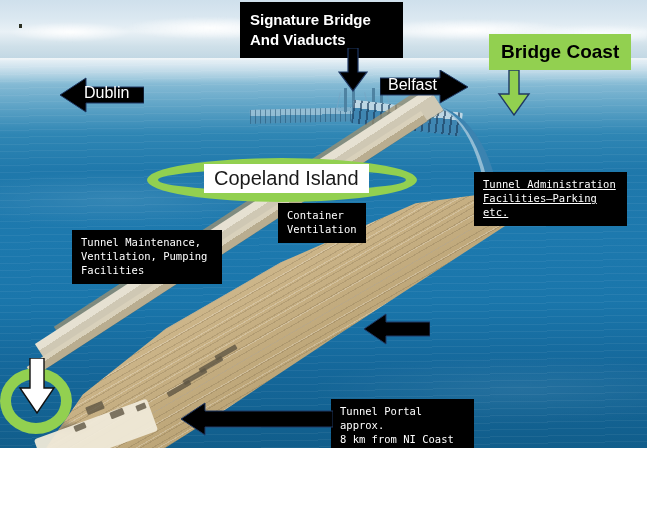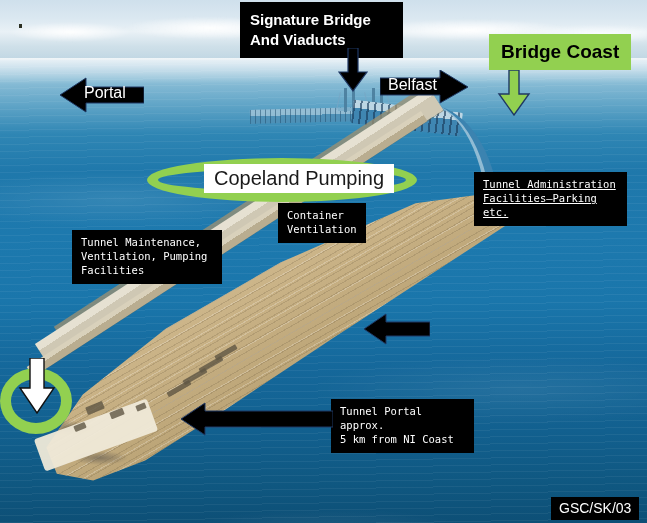--- a/index.html
+++ b/index.html
@@ -1,21 +1,21 @@
 <!DOCTYPE html>
 <html><head>
 <meta charset="utf-8">
 <title>Irish Sea Crossing Concept</title>
 <style>
   html,body{margin:0;padding:0;background:#fff;}
   body{font-family:"Liberation Sans",sans-serif;}
 
   #stage{
     position:relative;
-    width:647px;height:523px;
+    width:647px;height:448px;
     overflow:hidden;
     background:#8b5cf6;
   }
 
   
   .photo{position:absolute;inset:0;overflow:hidden;}
 
   .sky{
     position:absolute;left:0;top:0;width:647px;height:66px;
     background:linear-gradient(180deg,#cfe0ec 0%,#dbe8f1 28%,#e9f1f6 48%,#cfe0e9 70%,#b9d2e0 100%);
@@ -267,50 +267,50 @@
     <svg width="34" height="46" viewBox="0 0 34 46" aria-hidden="true">
       <polygon points="12,0 22,0 22,24 32,24 17,45 2,24 12,24" fill="#92d050" stroke="#1f3864" stroke-width="1.4"></polygon>
     </svg>
   </div>
 
   <div class="arrow-black" style="left:60px;top:76px;">
     <svg width="84" height="38" viewBox="0 0 84 38" aria-hidden="true">
       <polygon points="0,19 26,2 26,11 84,11 84,27 26,27 26,36" fill="#000000" stroke="#1f3864" stroke-width="1"></polygon>
     </svg>
   </div>
-  <div style="position:absolute;left:84px;top:84px;color:#fff;font-size:16px;font-family:'Liberation Sans',sans-serif;">Portal</div>
+  <div style="position:absolute;left:84px;top:84px;color:#fff;font-size:16px;font-family:'Liberation Sans',sans-serif;">Dublin</div>
 
   <div class="arrow-black" style="left:380px;top:70px;">
     <svg width="88" height="34" viewBox="0 0 88 34" aria-hidden="true">
       <polygon points="0,8 60,8 60,0 88,17 60,33 60,25 0,25" fill="#000000" stroke="#1f3864" stroke-width="1"></polygon>
     </svg>
   </div>
   <div style="position:absolute;left:388px;top:76px;color:#fff;font-size:16px;font-family:'Liberation Sans',sans-serif;text-align:right;">Belfast</div>
 
   <div class="green-ellipse" style="left:147px;top:158px;width:270px;height:44px;"></div>
-  <div class="white-box" style="left:204px;top:164px;">Copeland Pumping</div>
+  <div class="white-box" style="left:204px;top:164px;">Copeland Island</div>
 
   <div class="lbl mono" style="left:474px;top:172px;width:135px;text-decoration:underline;">Tunnel Administration
 Facilities–Parking etc.</div>
 
   <div class="lbl mono" style="left:278px;top:203px;width:70px;">Container
 Ventilation</div>
 
   <div class="lbl mono" style="left:72px;top:230px;width:132px;">Tunnel Maintenance,
 Ventilation, Pumping
 Facilities</div>
 
   <div class="arrow-black" style="left:364px;top:312px;">
     <svg width="66" height="34" viewBox="0 0 66 34" aria-hidden="true">
       <polygon points="0,17 22,2 22,10 66,10 66,24 22,24 22,32" fill="#000000" stroke="#1f3864" stroke-width="1"></polygon>
     </svg>
   </div>
 
   <div class="lbl mono" style="left:331px;top:399px;width:125px;">Tunnel Portal approx.
-5 km from NI Coast</div>
+8 km from NI Coast</div>
   <div class="arrow-black" style="left:181px;top:402px;">
     <svg width="152" height="34" viewBox="0 0 152 34" aria-hidden="true">
       <polygon points="0,17 24,1 24,9 152,9 152,25 24,25 24,33" fill="#000000" stroke="#1f3864" stroke-width="1"></polygon>
     </svg>
   </div>
 
   <div class="green-ellipse" style="left:0px;top:368px;width:72px;height:66px;"></div>
   <div class="arrow-black" style="left:18px;top:358px;">
     <svg width="38" height="56" viewBox="0 0 38 56" aria-hidden="true">
       <polygon points="12,0 26,0 26,30 36,30 19,55 2,30 12,30" fill="#ffffff" stroke="#111111" stroke-width="1.4"></polygon>

